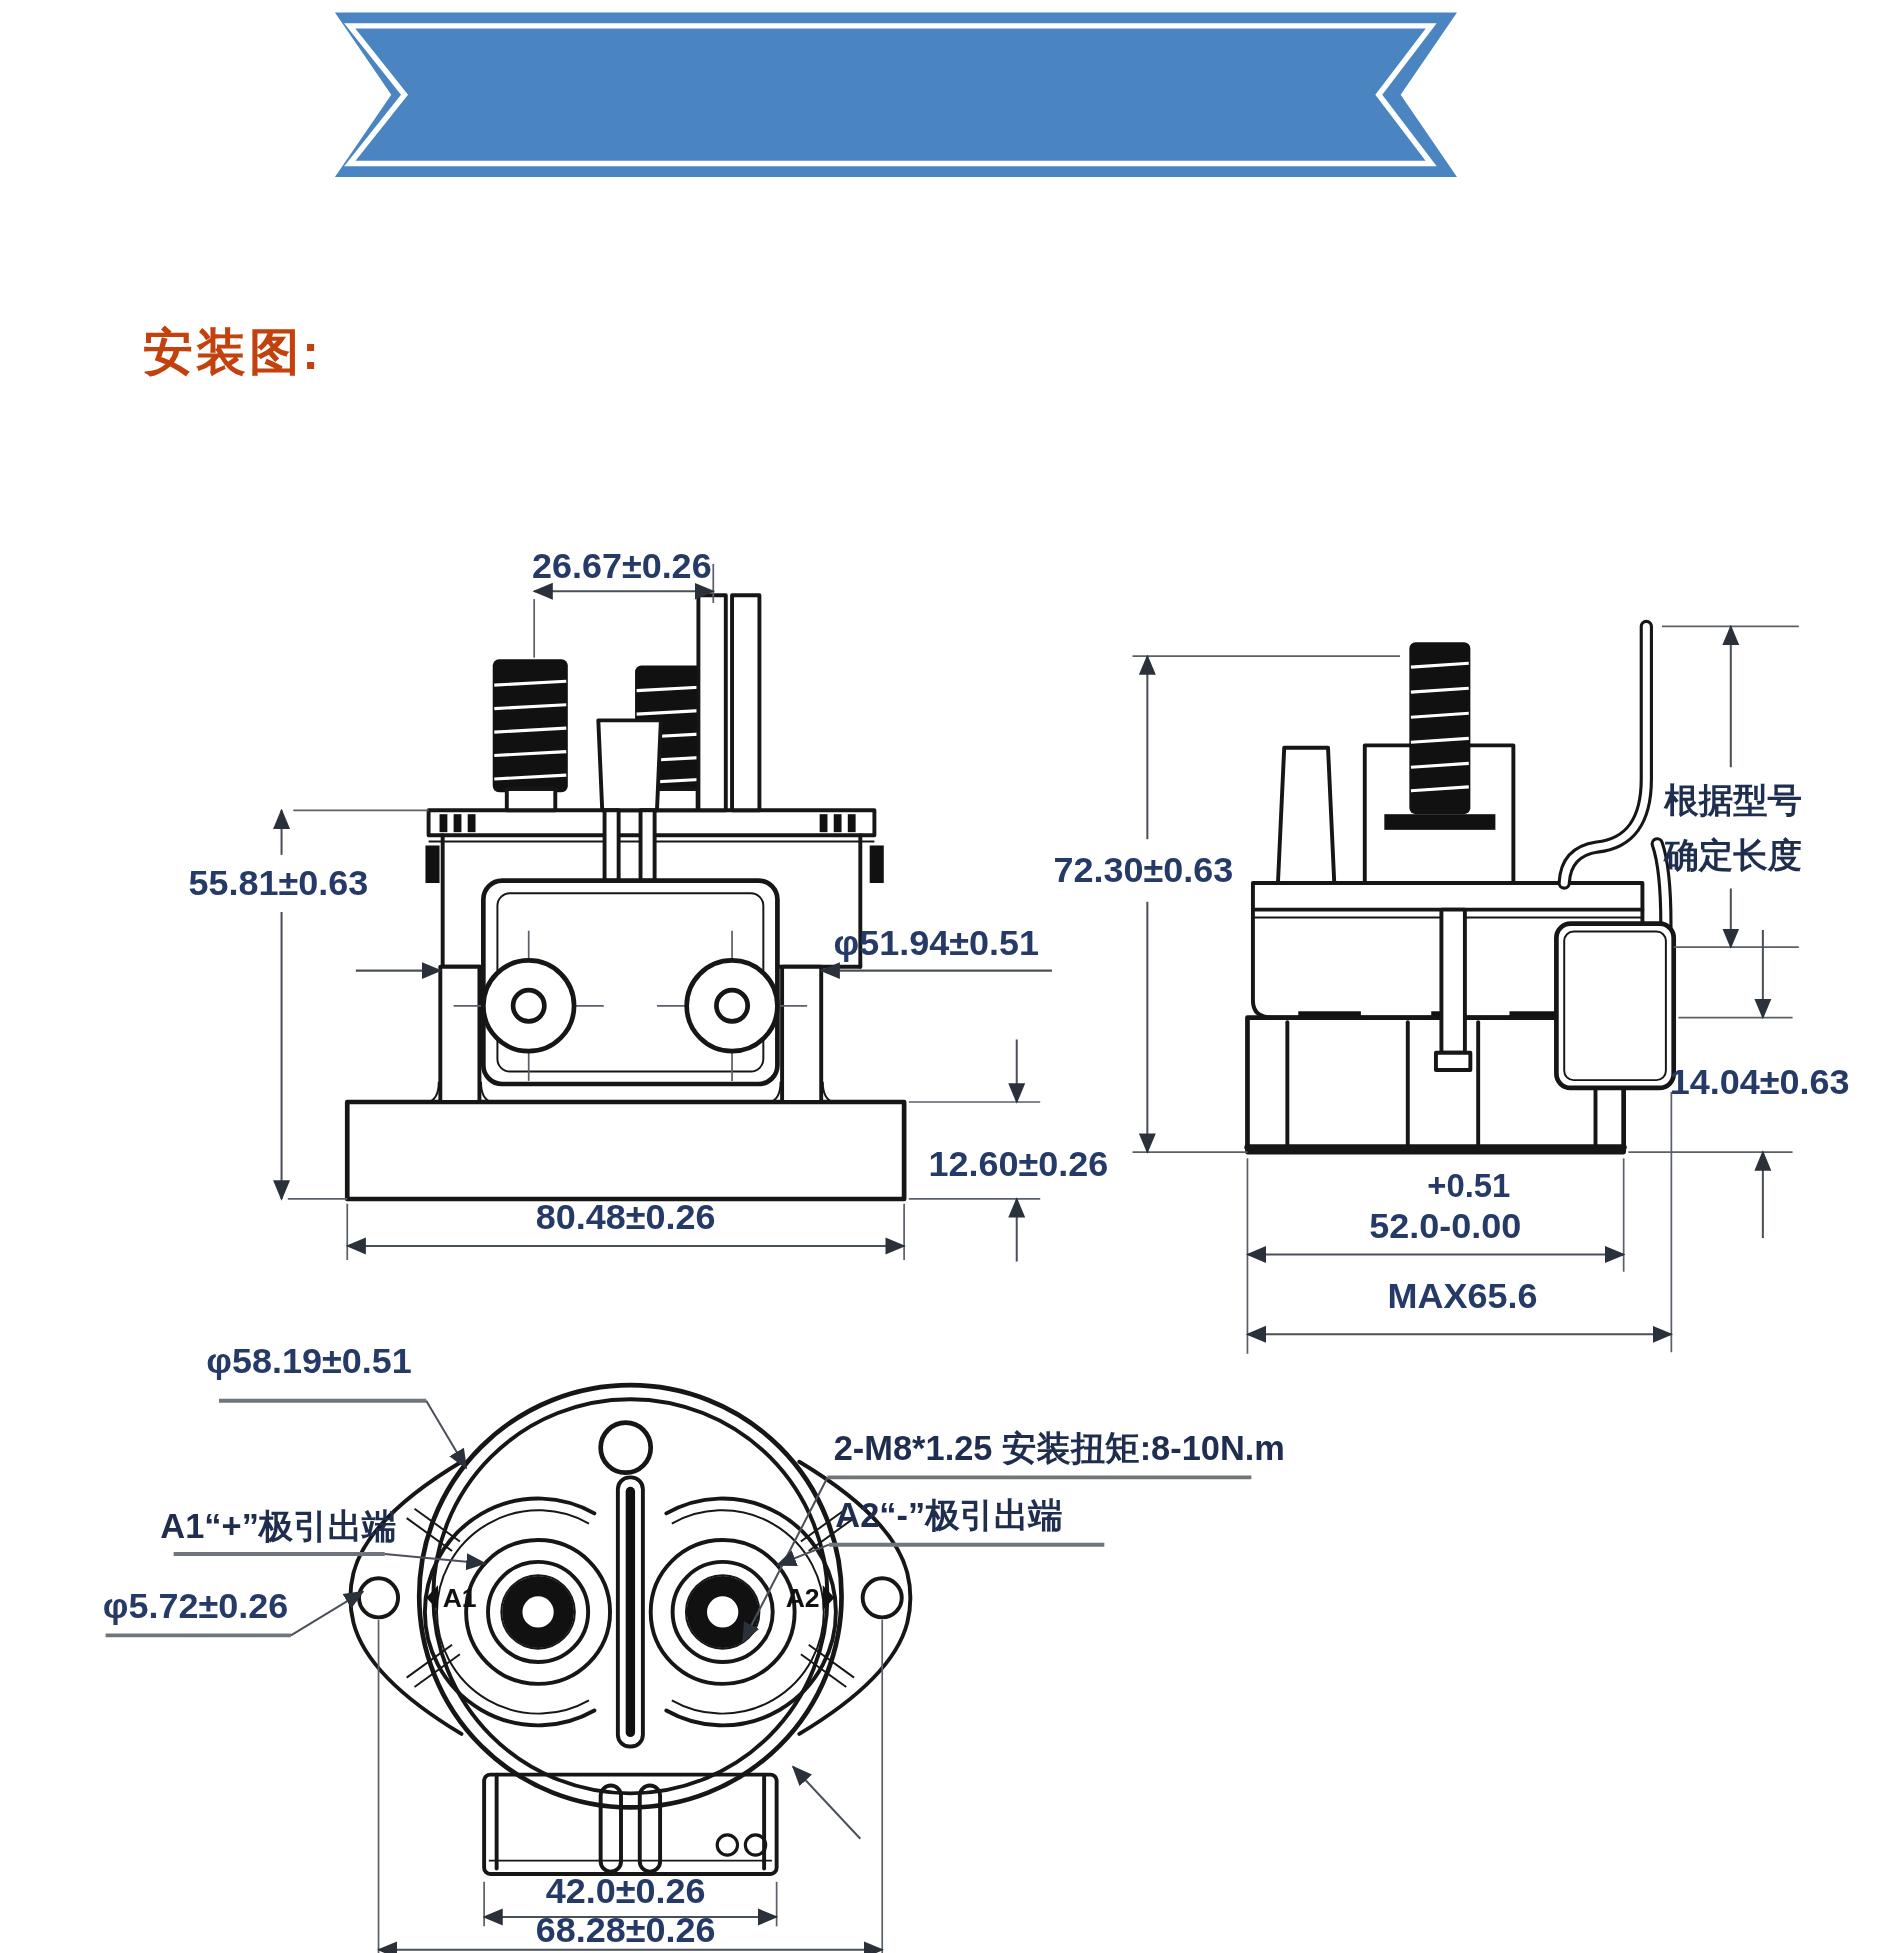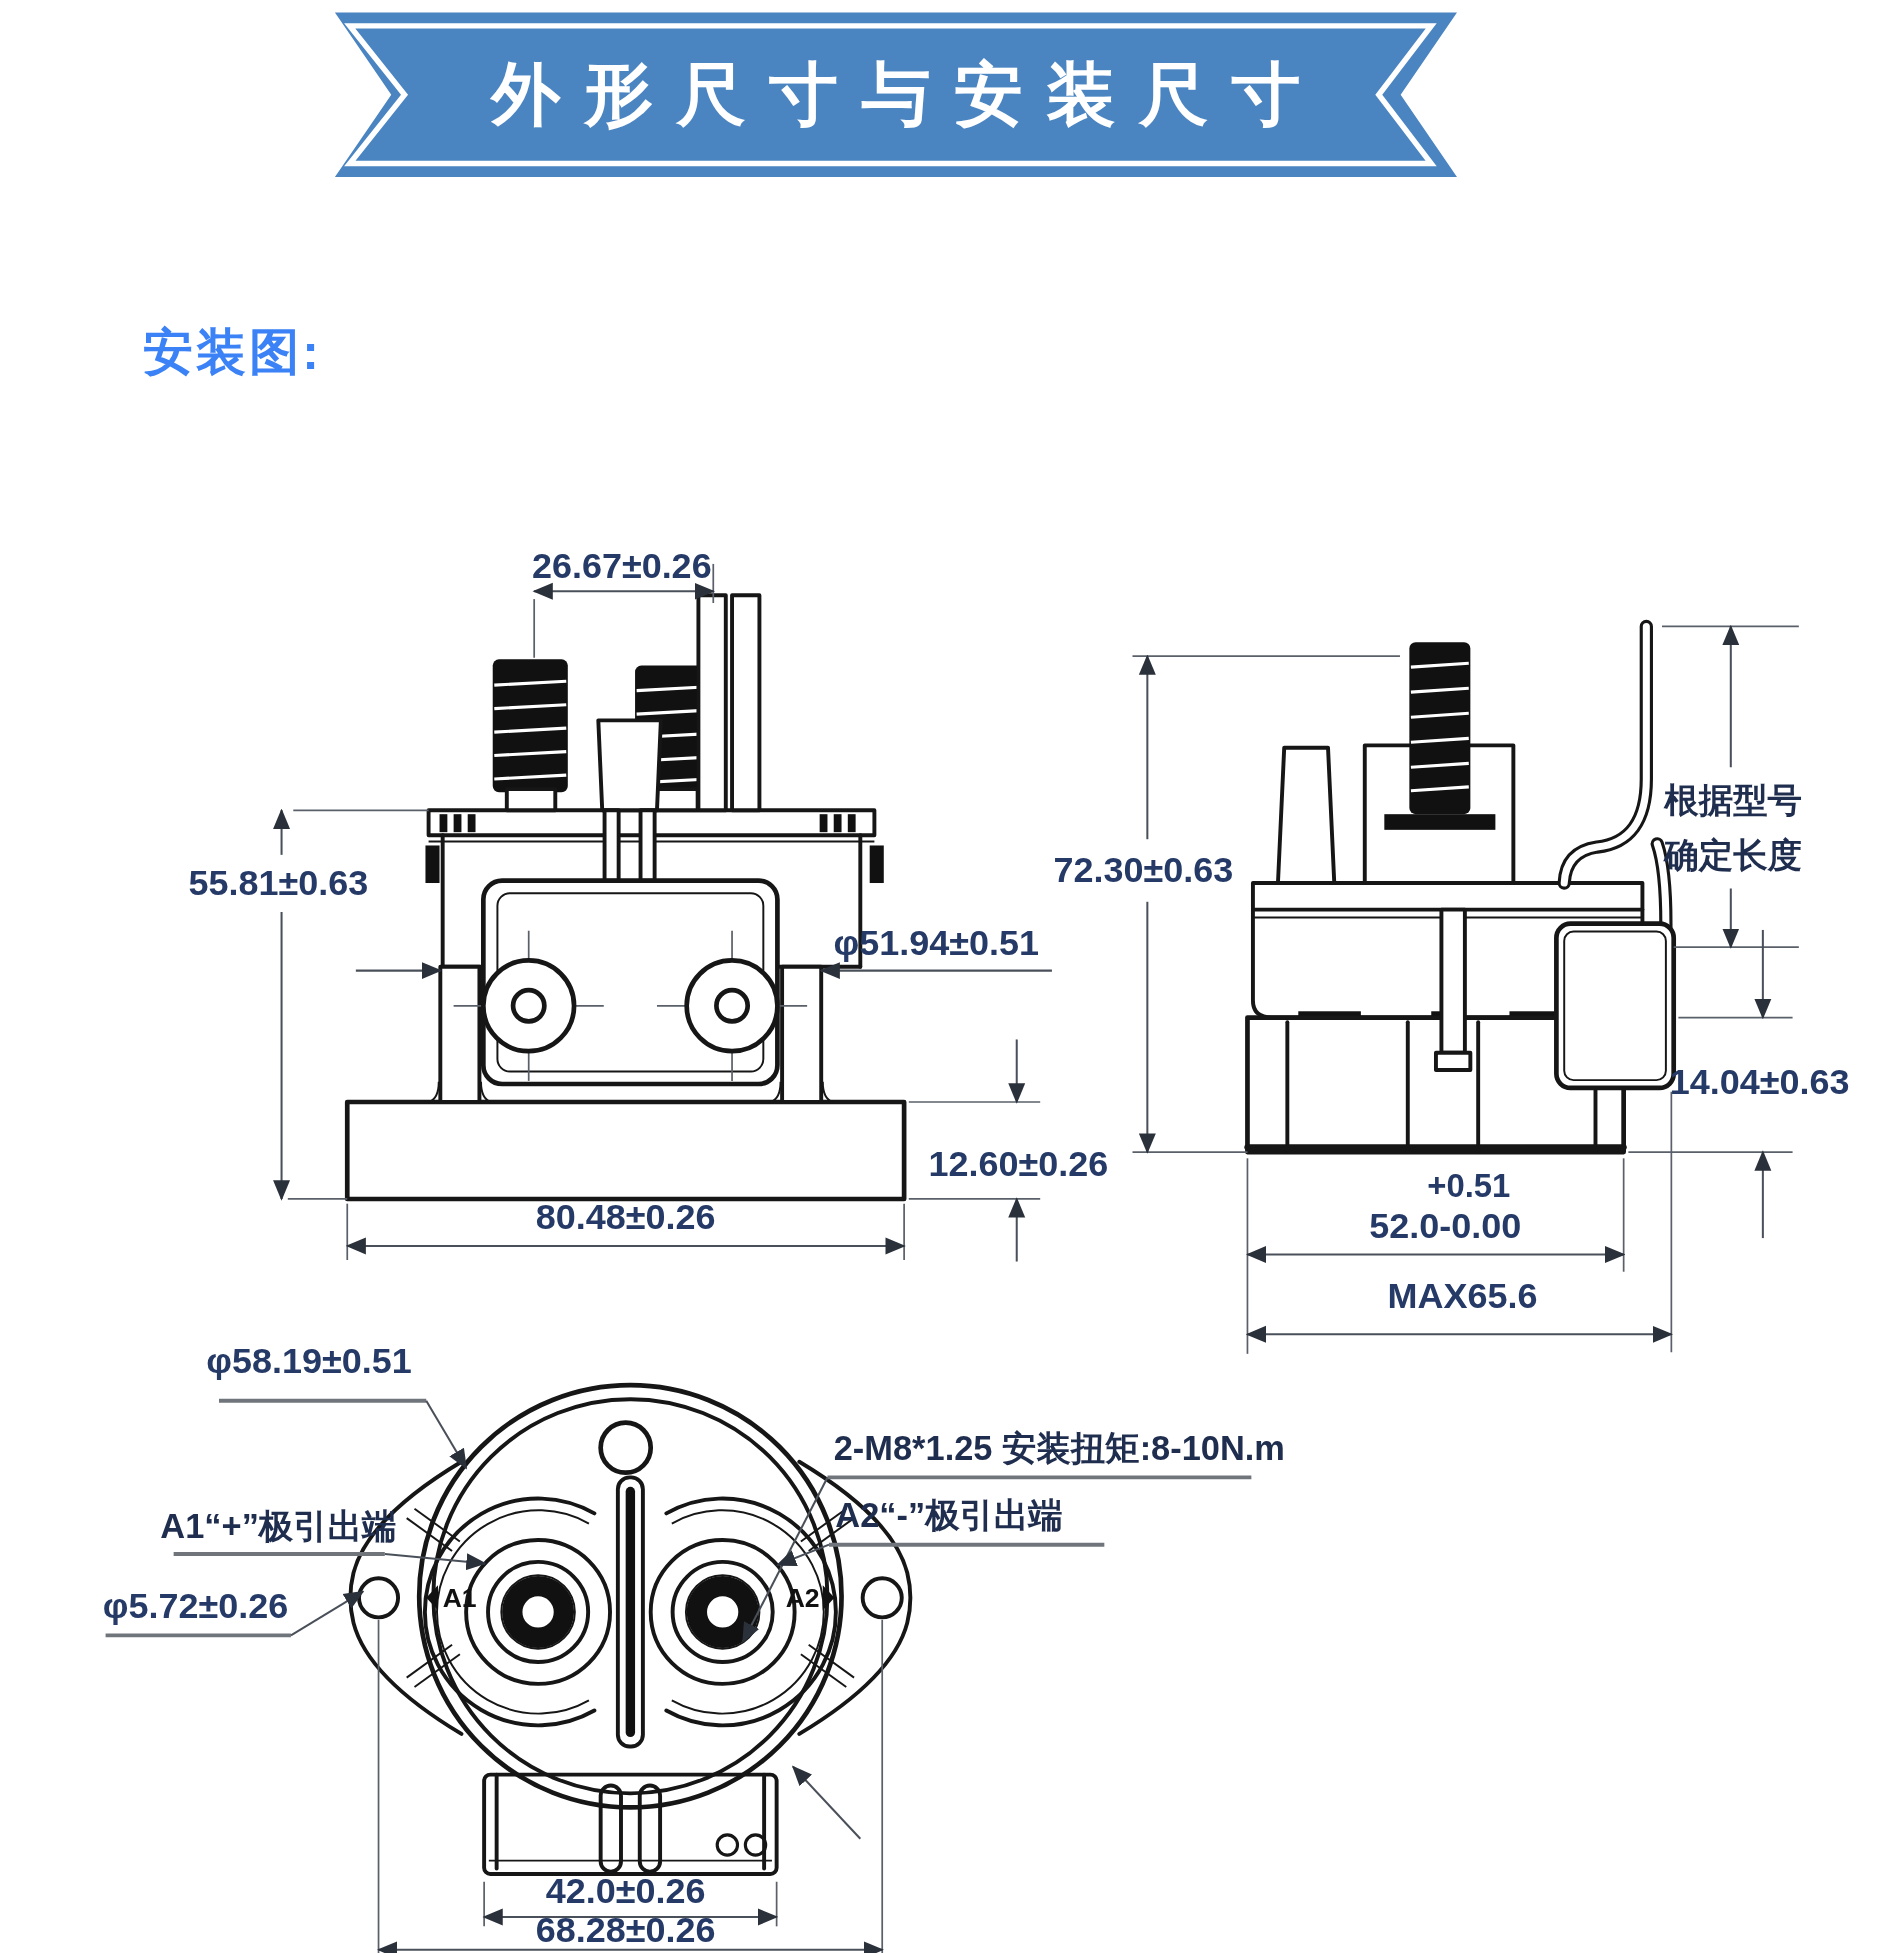--- a/index.html
+++ b/index.html
@@ -4,21 +4,21 @@
 <style>
   html,body{margin:0;padding:0;background:#ffffff;}
   body{width:1888px;height:1953px;position:relative;overflow:hidden;
        font-family:"Liberation Sans", sans-serif;}
   .banner{position:absolute;left:313px;top:11px;width:1166px;height:167px;
           display:flex;align-items:center;justify-content:center;}
   .banner svg{position:absolute;inset:0;}
   .banner .banner-title{position:relative;z-index:2;color:#ffffff;font-size:69px;
           font-weight:bold;letter-spacing:23.5px;padding-left:23.5px;white-space:nowrap;}
   .section-label{position:absolute;left:143px;top:319px;font-size:50px;font-weight:bold;
-          color:#3b82f6;letter-spacing:3.1px;}
+          color:#c2410c;letter-spacing:3.1px;}
   .drawing{position:absolute;left:0;top:329px;width:1888px;height:1625px;}
   
   .p   {stroke:#161616;stroke-width:5;fill:none;stroke-linecap:round;stroke-linejoin:round;}
   .pw  {stroke:#161616;stroke-width:5;fill:#ffffff;stroke-linejoin:round;}
   .pw6 {stroke:#161616;stroke-width:6;fill:#ffffff;stroke-linejoin:round;}
   .pt  {stroke:#161616;stroke-width:2.5;fill:none;}
   .blk {fill:#111111;stroke:none;}
   .thr {stroke:#ffffff;stroke-width:4;fill:none;}
   .wireo{stroke:#161616;stroke-width:17;fill:none;stroke-linecap:round;}
   .wirei{stroke:#ffffff;stroke-width:9;fill:none;stroke-linecap:round;}
@@ -33,21 +33,20 @@
   .mark{font-family:"Liberation Sans",sans-serif;font-size:34px;font-weight:bold;fill:#111;}
 </style>
 </head>
 <body>
 
 <div class="banner">
   <svg viewBox="0 0 1490 214">
     <path d="M28,2 H1462 L1390,107 L1462,212 H28 L100,107 Z" fill="#4A85C2"></path>
     <path d="M47,19 H1429 L1362,107 L1429,195 H47 L117,107 Z" fill="none" stroke="#ffffff" stroke-width="7"></path>
   </svg>
-  <span class="banner-title">外形尺寸与安装尺寸</span>
 </div>
 
 <div class="section-label">安装图:</div>
 
 <svg class="drawing" viewBox="0 0 2414 2077">
   <defs>
     <marker id="arr" viewBox="0 0 12 12" refX="11" refY="6" markerWidth="10" markerHeight="10" orient="auto-start-reverse">
       <path d="M0,1 L12,6 L0,11 Z" fill="#2b313b"></path>
     </marker>
   </defs>

